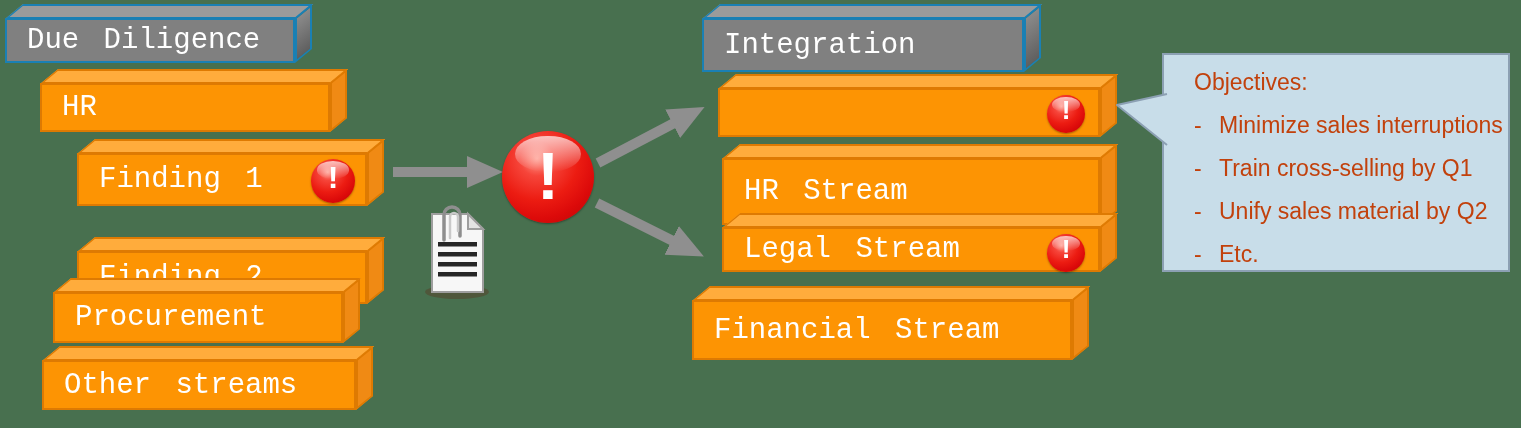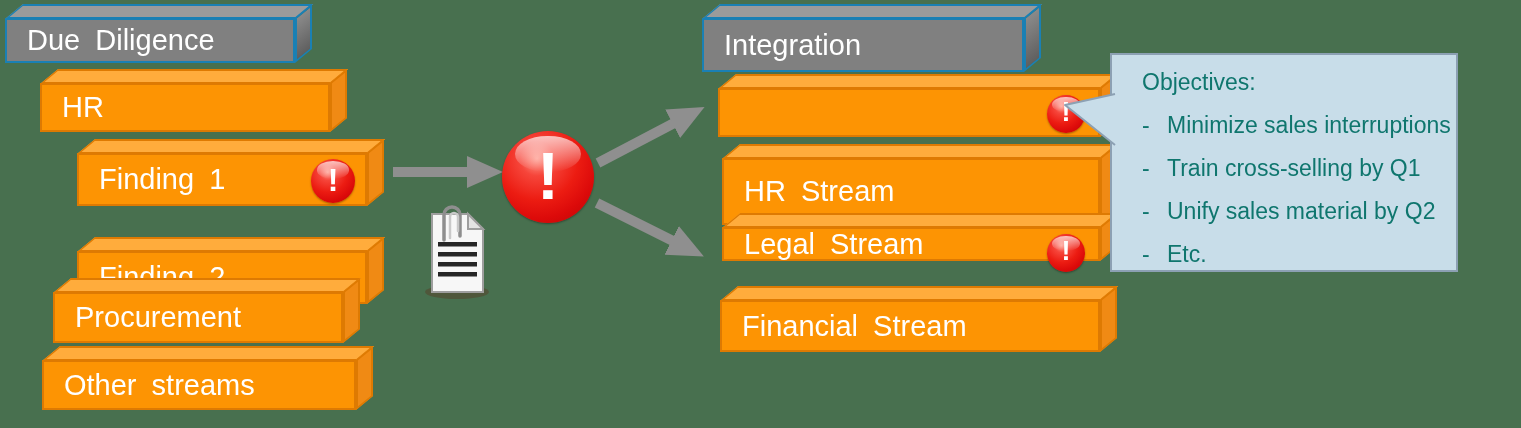--- a/index.html
+++ b/index.html
@@ -5,21 +5,21 @@
   html,body{margin:0;padding:0;}
   body{
     font-family:"Liberation Sans", sans-serif;
     background:#48704F;
     width:1521px;height:428px;
     position:relative;overflow:hidden;
   }
   .canvas{position:absolute;left:0;top:0;width:1521px;height:428px;}
 
   
-  .bar3d{position:absolute;}
+  .bar3d{position:absolute;font-family:Liberation Mono, monospace;}
   .face{position:absolute;box-sizing:border-box;}
   .front{
     left:0;top:0;width:100%;height:100%;
     display:flex;align-items:center;
     padding-left:20px;
     border:2px solid var(--edge);
     background:var(--faceF);
   }
   .topf{
     left:0;top:-14px;width:100%;height:15px;
@@ -68,26 +68,26 @@
   }
   .alert-sm{width:44px;height:44px;right:10px;top:4px;}
   .alert-sm .excl{font-size:32px;}
   .alert-md{width:38px;height:38px;right:13px;top:5px;}
   .alert-md .excl{font-size:27px;}
   .alert-big{left:502px;top:131px;width:92px;height:92px;z-index:4;}
   .alert-big .excl{font-size:66px;}
 
   
   .callout{
-    position:absolute;left:1110px;top:53px;width:348px;height:219px;
+    position:absolute;left:1162px;top:53px;width:348px;height:219px;
     background:#C8DDE9;
     border:2px solid #8CA0B3;
     box-sizing:border-box;
     z-index:6;
-    color:#0f766e;
+    color:#c2410c;
   }
   .callout .pointer{position:absolute;left:-47px;top:37px;width:50px;height:55px;z-index:2;}
   .callout-title{
     font-size:23px;margin:16px 0 0 30px;line-height:1;
   }
   .callout-bullets{margin:10px 0 0 30px;}
   .bullet-row{display:flex;gap:15px;font-size:23px;line-height:43px;}
   .bullet-row .dash{width:10px;}
 
   svg{display:block;overflow:visible;}
@@ -196,32 +196,32 @@
   </div>
 
   <div class="bar3d orange" style="left:722px;top:158px;width:378px;height:67px;">
     <div class="face topf"></div>
     <div class="face sidef"></div>
     <div class="face front">
       <span class="label">HR Stream</span>
     </div>
   </div>
 
-  <div class="bar3d orange" style="left:722px;top:227px;width:378px;height:34px;">
+  <div class="bar3d orange" style="left:722px;top:227px;width:378px;height:45px;">
     <div class="face topf"></div>
     <div class="face sidef"></div>
     <div class="face front">
       <span class="label">Legal Stream</span>
       <span class="alert-icon alert-md">
           <span class="excl">!</span>
         </span>
     </div>
   </div>
 
-  <div class="bar3d orange" style="left:720px;top:300px;width:380px;height:52px;text-align:right;">
+  <div class="bar3d orange" style="left:692px;top:300px;width:380px;height:60px;text-align:right;">
     <div class="face topf"></div>
     <div class="face sidef"></div>
     <div class="face front">
       <span class="label">Financial Stream</span>
     </div>
   </div>
 
   <div class="callout">
     <svg class="pointer" width="50" height="55" viewBox="0 0 50 55">
       <polygon points="50,2 0,13 50,53" fill="#C8DDE9"></polygon>

